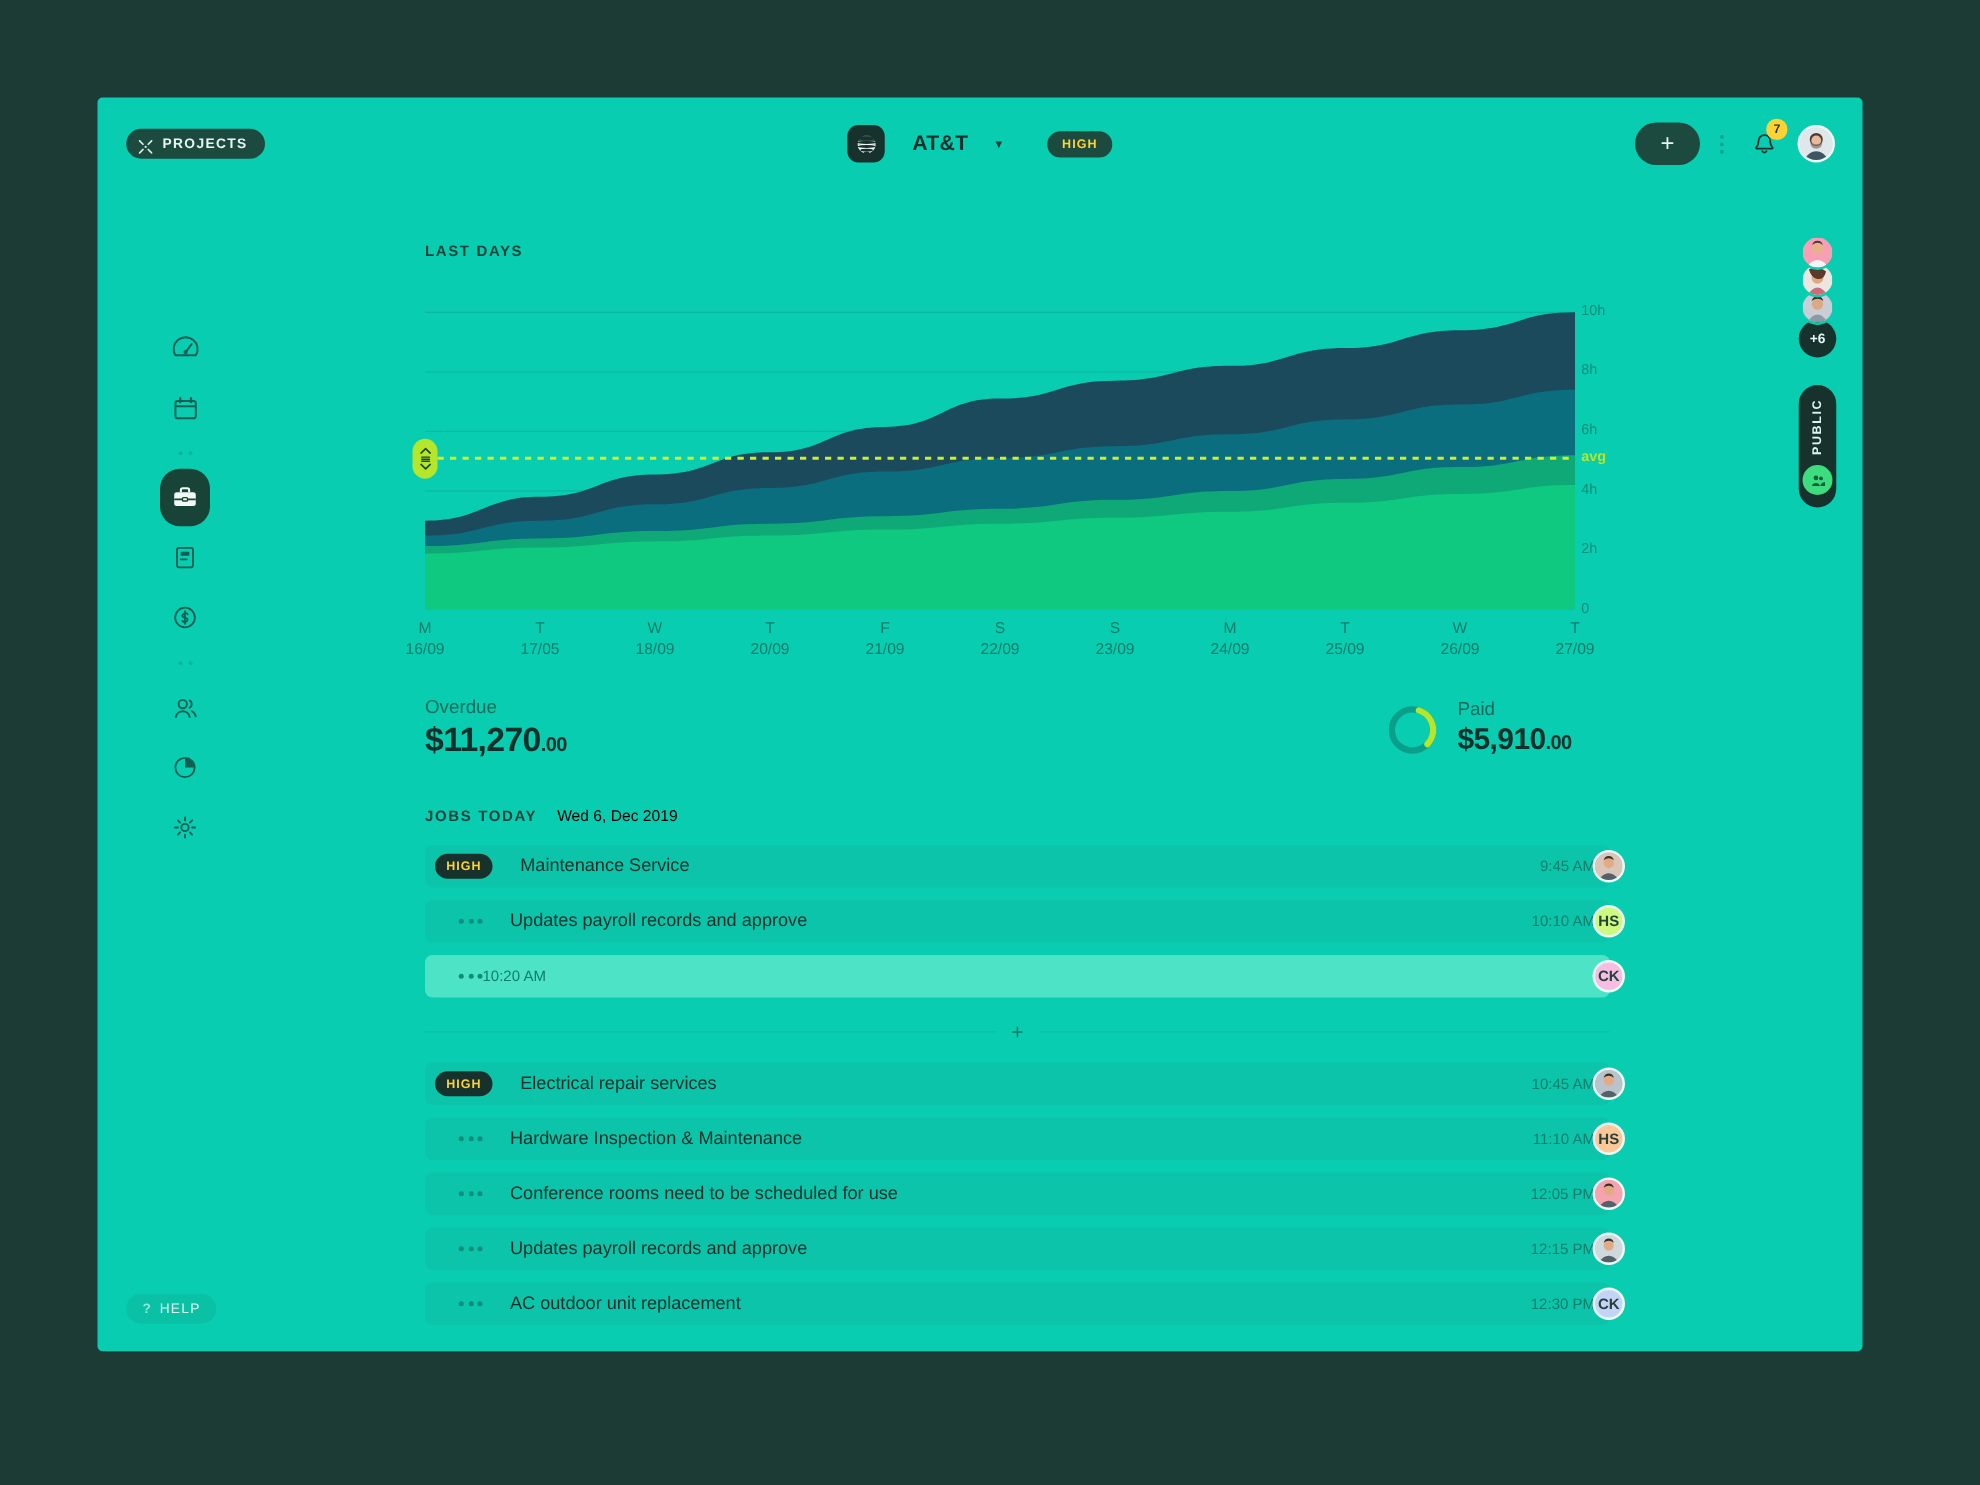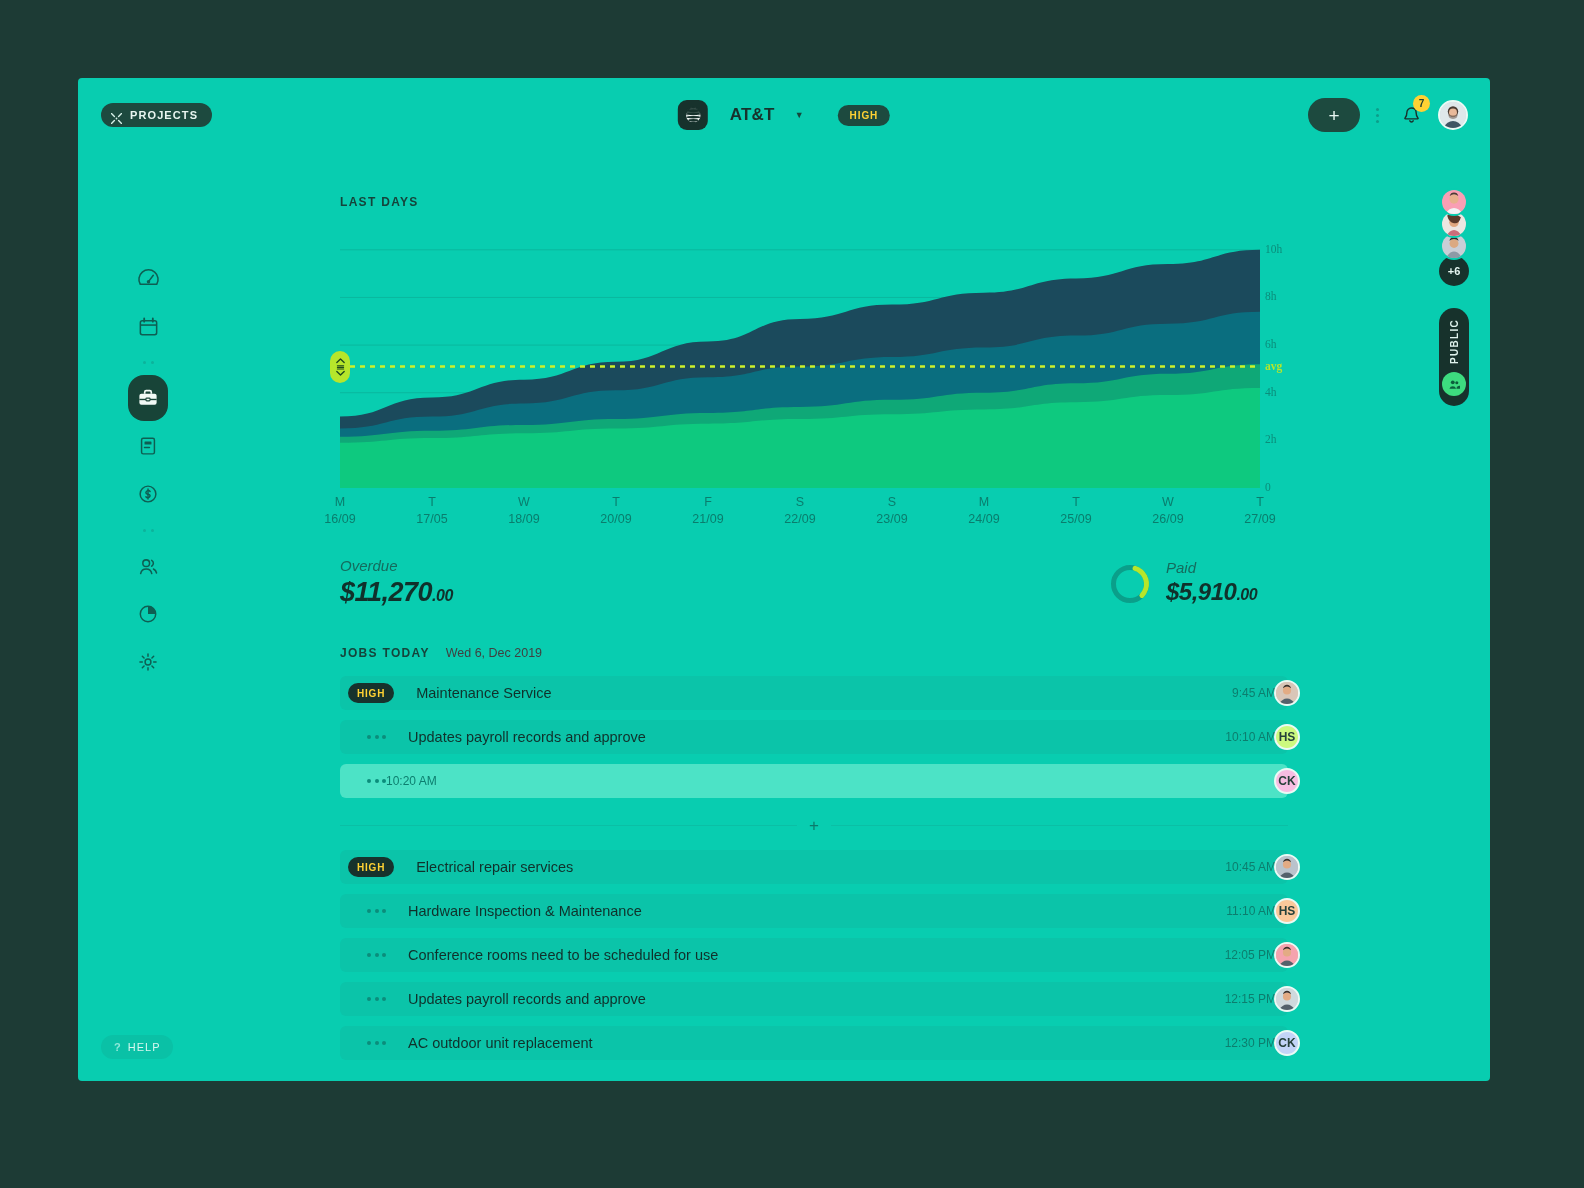--- a/index.html
+++ b/index.html
@@ -128,49 +128,49 @@
     font-size:12px; font-weight:bold; color:#15443b; letter-spacing:1.3px;
   }
   .chart-head { position:absolute; left:2px; top:40px; }
 
   .chart-box { position:absolute; left:2px; top:74px; width:940px; height:262px; }
   .chart-svg { display:block; width:920px; height:262px; }
   .yaxis {
     position:absolute; left:925px; top:0; width:40px; height:262px;
   }
   .ytick {
-    position:absolute; left:0; font-size:11.5px; color:#0b8d7b; width:40px;font-family:Liberation Serif, serif;
+    position:absolute; left:0; font-size:11.5px; color:#0b8d7b; width:40px;
   }
   .ytick.avg { color:#b6e62b; font-weight:bold; }
   .avg-handle {
     position:absolute; width:20px; height:32px; border-radius:10px; background:#b6e62b;
     display:flex; flex-direction:column; align-items:center; justify-content:center;
     cursor:ns-resize; z-index:4;
   }
   .avg-handle svg { display:block; }
   .xaxis { position:absolute; left:2px; top:342px; width:920px; height:46px; }
   .xtick { position:absolute; text-align:center; width:60px; }
   .xtick .d { font-size:12.5px; color:#0a7d6d; display:block; line-height:16px; }
   .xtick .dt { font-size:12.5px; color:#0a7d6d; display:block; line-height:18px; }
 
   
-  .stats { position:absolute; left:0; top:400px; width:100%; height:72px;font-style:italic; }
+  .stats { position:absolute; left:0; top:400px; width:100%; height:72px; }
   .stat-label { font-size:15px; color:#146b5d; line-height:20px; }
   .money { font-size:27px; font-weight:bold; color:#10312b; letter-spacing:-0.5px; line-height:32px;}
   .money .cents { font-size:16px; font-weight:bold; }
   .overdue { position:absolute; left:2px; top:4px; }
   .donut-stat { position:absolute; display:flex; align-items:center; gap:14px; top:6px; }
   .donut-stat.invoiced { left:545px; }
   .donut-stat.paid { left:770px; }
   .donut { width:44px; height:44px; flex:none; }
   .donut-stat .money { font-size:24px; line-height:28px; }
 
   
   .jobs-head { position:absolute; left:2px; top:494px; display:flex; align-items:baseline; gap:16px; }
-  .jobs-date { font-size:12.5px; color:#404040; }
+  .jobs-date { font-size:12.5px; color:#000000; }
   .jobs { position:absolute; left:2px; top:524px; width:948px; }
   .job-row {
     height:34px; border-radius:6px; display:flex; align-items:center;
     margin-bottom:10px; cursor:pointer; padding-right:0px; position:relative;
   }
   .job-row.tint-a { background:#0bc4a9; }
   .job-row.tint-hover { background:#4ce3c6; }
   .job-high {
     margin-left:8px; height:20px; padding:0 9px; border-radius:10px; background:#17322c;
     color:#ffd233; font-size:10px; font-weight:bold; letter-spacing:0.8px;

